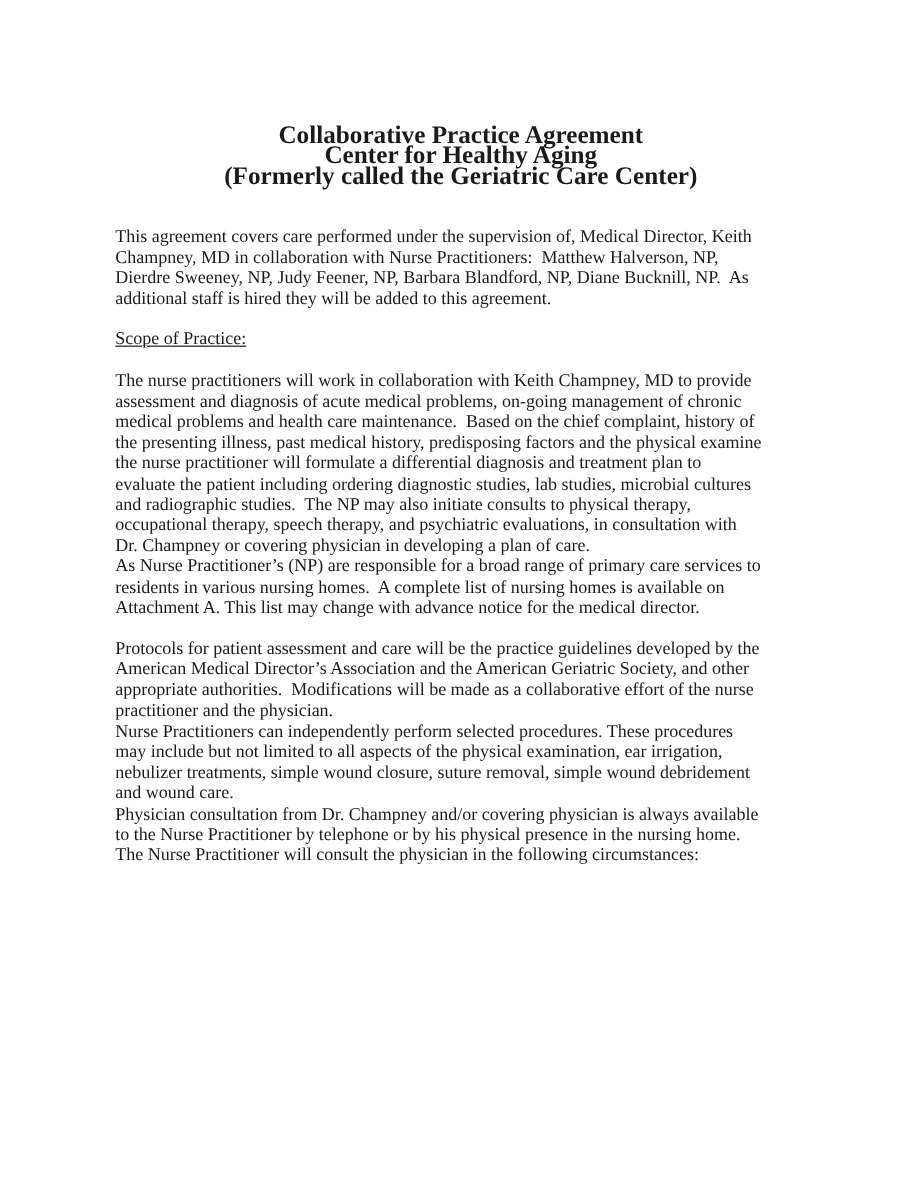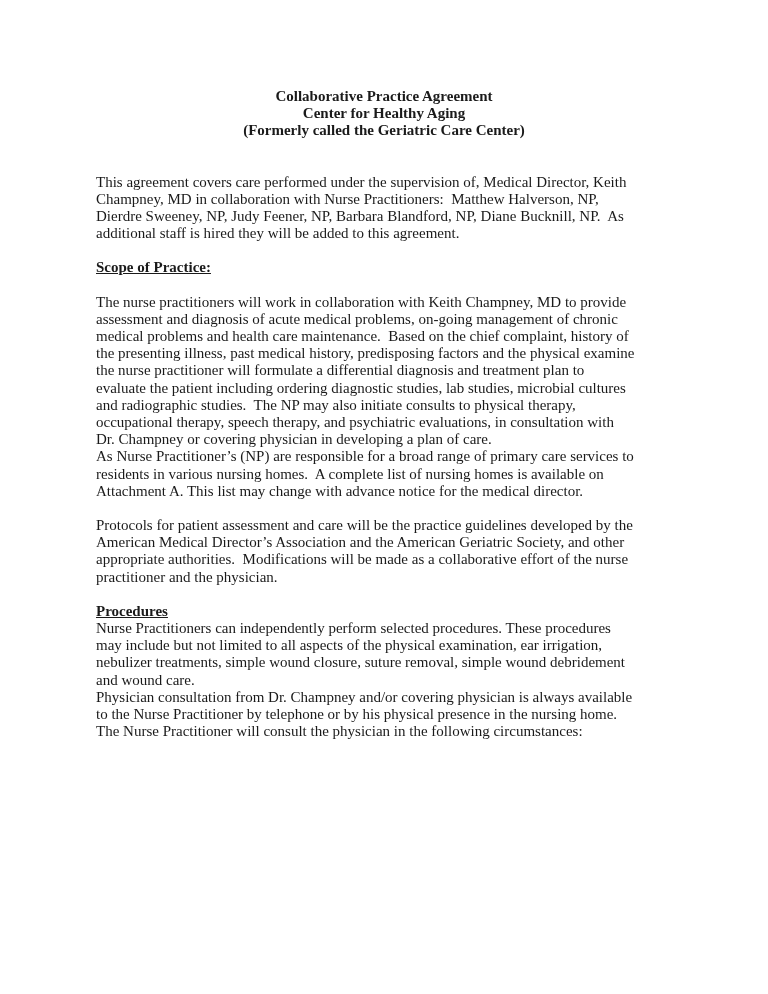--- a/index.html
+++ b/index.html
@@ -15,36 +15,36 @@
     background: #ffffff;
     box-sizing: border-box;
     padding: 88px 96px 40px 96px;
     font-family: "Liberation Serif", "DejaVu Serif", serif;
     font-size: 15px;
     line-height: 17.2px;
     color: #1a1a1a;
     overflow: hidden;
   }
   .doc-title {
-    font-size: 15px;
+    font-size: 21px;
     font-weight: bold;
     text-align: center;
-    margin: 0;
+    margin: 16px;
     white-space: pre-wrap;
   }
   .para {
     margin: 17px 0 0 0;
     white-space: pre-wrap;
   }
   .para.after-heading {
     margin-top: 0;
   }
   .heading {
     font-size: 15px;
-    font-weight: bold;
+    font-weight: normal;
     text-decoration: underline;
     margin: 17px 0 0 0;
   }
   .intro {
     margin-top: 34px;
   }
   section {
     margin: 0;
     padding: 0;
   }
@@ -77,21 +77,20 @@
     <p class="para after-heading">As Nurse Practitioner’s (NP) are responsible for a broad range of primary care services to
 residents in various nursing homes.  A complete list of nursing homes is available on
 Attachment A. This list may change with advance notice for the medical director.</p>
     <p class="para">Protocols for patient assessment and care will be the practice guidelines developed by the
 American Medical Director’s Association and the American Geriatric Society, and other
 appropriate authorities.  Modifications will be made as a collaborative effort of the nurse
 practitioner and the physician.</p>
   </section>
 
   <section>
-    <h2 class="heading">Procedures</h2>
     <p class="para after-heading">Nurse Practitioners can independently perform selected procedures. These procedures
 may include but not limited to all aspects of the physical examination, ear irrigation,
 nebulizer treatments, simple wound closure, suture removal, simple wound debridement
 and wound care.</p>
   </section>
 
   <section>
     <p class="para after-heading">Physician consultation from Dr. Champney and/or covering physician is always available
 to the Nurse Practitioner by telephone or by his physical presence in the nursing home.
 The Nurse Practitioner will consult the physician in the following circumstances:</p>

